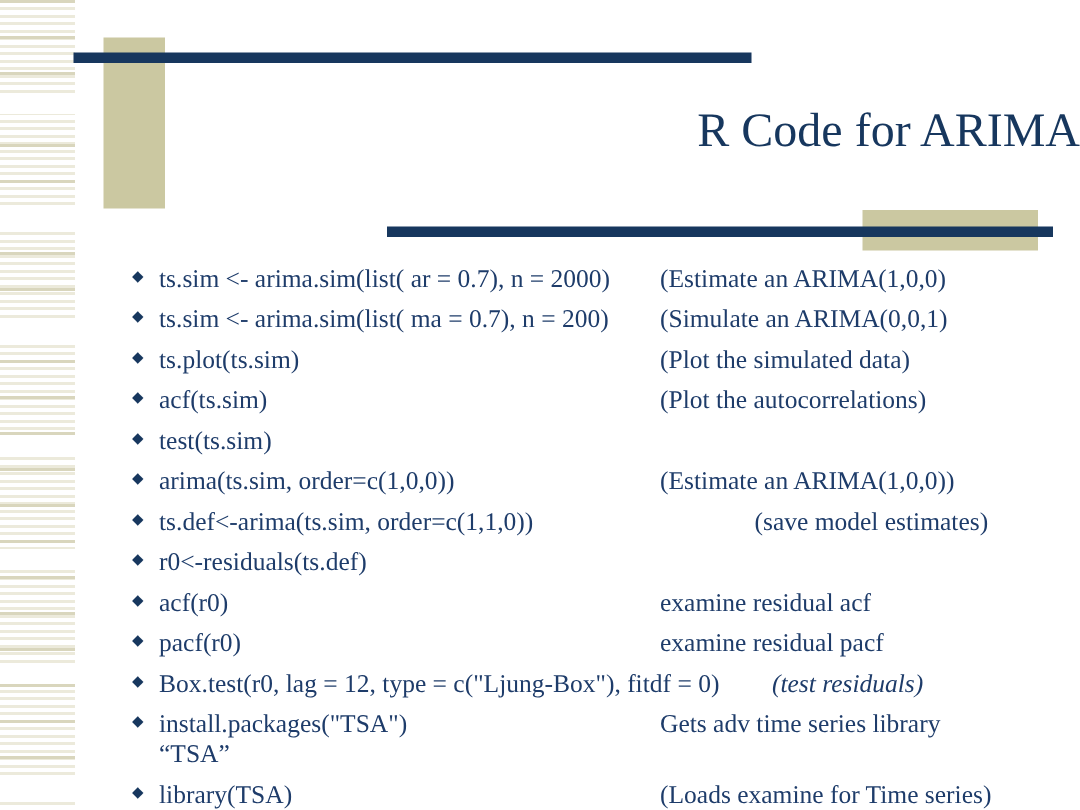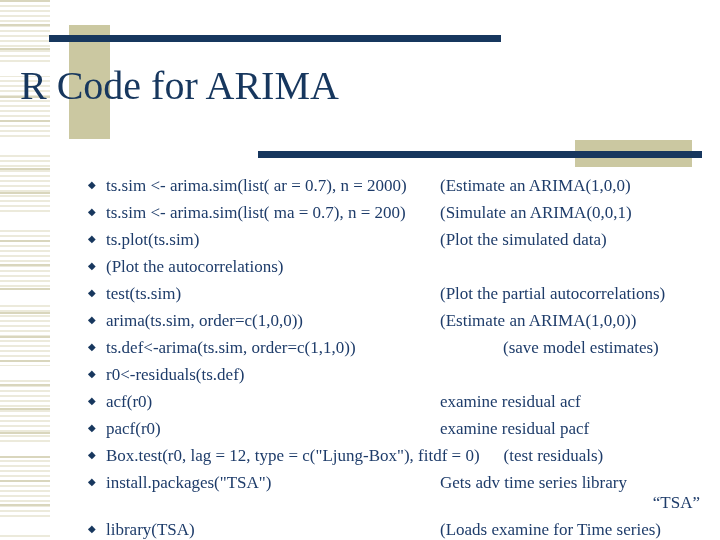--- a/index.html
+++ b/index.html
@@ -29,22 +29,22 @@
   .tan-right{
     position:absolute;left:575px;top:140px;width:117px;height:27px;
     background:#cbc8a1;
   }
   .rule-bottom{
     position:absolute;left:258px;top:151px;width:444px;height:7px;
     background:#17375e;
   }
   .title{
     position:absolute;left:20px;top:64px;width:700px;
-    text-align:left;
-    font-size:40px;line-height:44px;
+    text-align:right;
+    font-size:32px;line-height:44px;
     color:#17375e;
     white-space:nowrap;
   }
   
   .code-list{
     position:absolute;left:88px;top:176px;width:612px;
     margin:0;padding:0;list-style:none;
     font-size:17px;line-height:20px;color:#1e3c6a;
   }
   .row{
@@ -59,26 +59,26 @@
     position:absolute;left:0;top:4px;
     font-size:10px;line-height:10px;color:#17375e;
     font-family:"DejaVu Sans",sans-serif;
   }
   .code{flex:none;width:334px;}
   .desc{flex:none;}
   
   .row-save .desc{padding-left:63px;}
   
   .row-inline .code{width:auto;}
-  .row-inline .desc{margin-left:24px;}
+  .row-inline .desc{margin-left:35px;font-style:italic;}
   
   .row-wrap{align-items:flex-start;}
   .wrap-block{flex:1;}
   .wrap-line1{display:flex;align-items:baseline;}
-  .wrap-line2{line-height:20px;text-align:right;}
+  .wrap-line2{line-height:20px;}
   .row-last{margin-bottom:0;}
 </style>
 </head>
 <body>
 
 <div id="slide">
 
   <div class="stripes"></div>
   <div class="tan-top"></div>
   <div class="rule-top"></div>
@@ -102,27 +102,27 @@
     </li>
 
     <li class="row">
       <span class="bullet">◆</span>
       <span class="code">ts.plot(ts.sim)</span>
       <span class="desc">(Plot the simulated data)</span>
     </li>
 
     <li class="row">
       <span class="bullet">◆</span>
+      <span class="code">acf(ts.sim)</span>
       <span class="desc">(Plot the autocorrelations)</span>
     </li>
 
     <li class="row">
       <span class="bullet">◆</span>
       <span class="code">test(ts.sim)</span>
-      <span class="desc">(Plot the partial autocorrelations)</span>
     </li>
 
     <li class="row">
       <span class="bullet">◆</span>
       <span class="code">arima(ts.sim, order=c(1,0,0))</span>
       <span class="desc">(Estimate an ARIMA(1,0,0))</span>
     </li>
 
     <li class="row row-save">
       <span class="bullet">◆</span>

